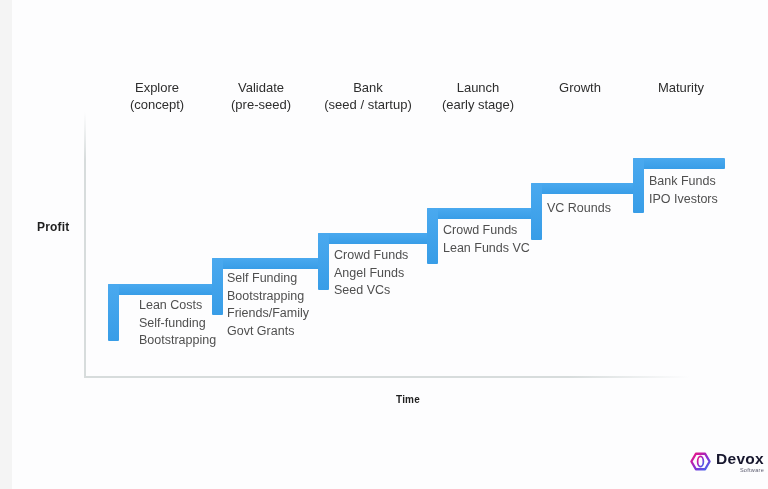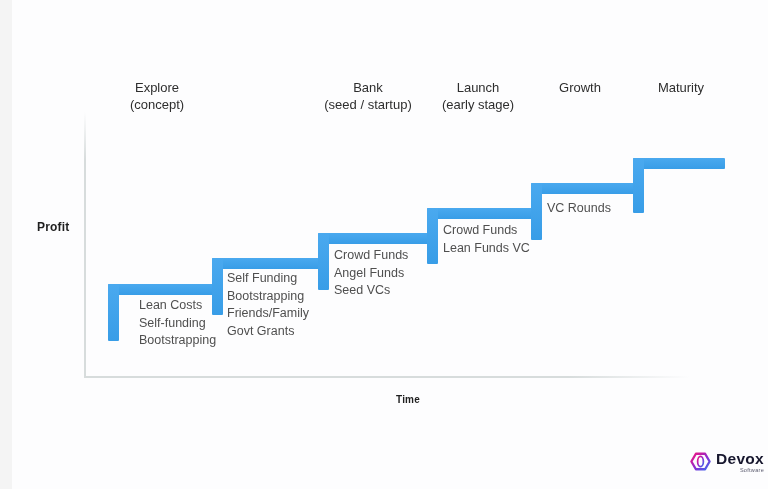--- a/index.html
+++ b/index.html
@@ -97,20 +97,24 @@
 </style>
 </head>
 <body>
 
 <div class="canvas">
 
   <div class="stage-header" style="left:145px">
     <div>Explore</div>
     <div>(concept)</div>
   </div>
+  <div class="stage-header" style="left:249px">
+    <div>Validate</div>
+    <div>(pre-seed)</div>
+  </div>
   <div class="stage-header" style="left:356px">
     <div>Bank</div>
     <div>(seed / startup)</div>
   </div>
   <div class="stage-header" style="left:466px">
     <div>Launch</div>
     <div>(early stage)</div>
   </div>
   <div class="stage-header" style="left:568px">
     <div>Growth</div>
@@ -157,20 +161,24 @@
   </div>
 
   <div class="bar" style="left:519px;top:183px;width:113px;height:11px"></div>
   <div class="bar" style="left:519px;top:183px;width:11px;height:57px"></div>
   <div class="funds" style="left:535px;top:200px">
     <div>VC Rounds</div>
   </div>
 
   <div class="bar" style="left:621px;top:158px;width:92px;height:11px"></div>
   <div class="bar" style="left:621px;top:158px;width:11px;height:55px"></div>
+  <div class="funds" style="left:637px;top:173px">
+    <div>Bank Funds</div>
+    <div>IPO Ivestors</div>
+  </div>
 
   <div class="logo">
     <svg class="logo-icon" viewBox="0 0 24 24">
       <defs>
         <linearGradient id="lg1" x1="0" y1="0" x2="1" y2="1">
           <stop offset="0" stop-color="#F5137F"></stop>
           <stop offset="0.55" stop-color="#8B2BD0"></stop>
           <stop offset="1" stop-color="#3A6FF0"></stop>
         </linearGradient>
       </defs>

